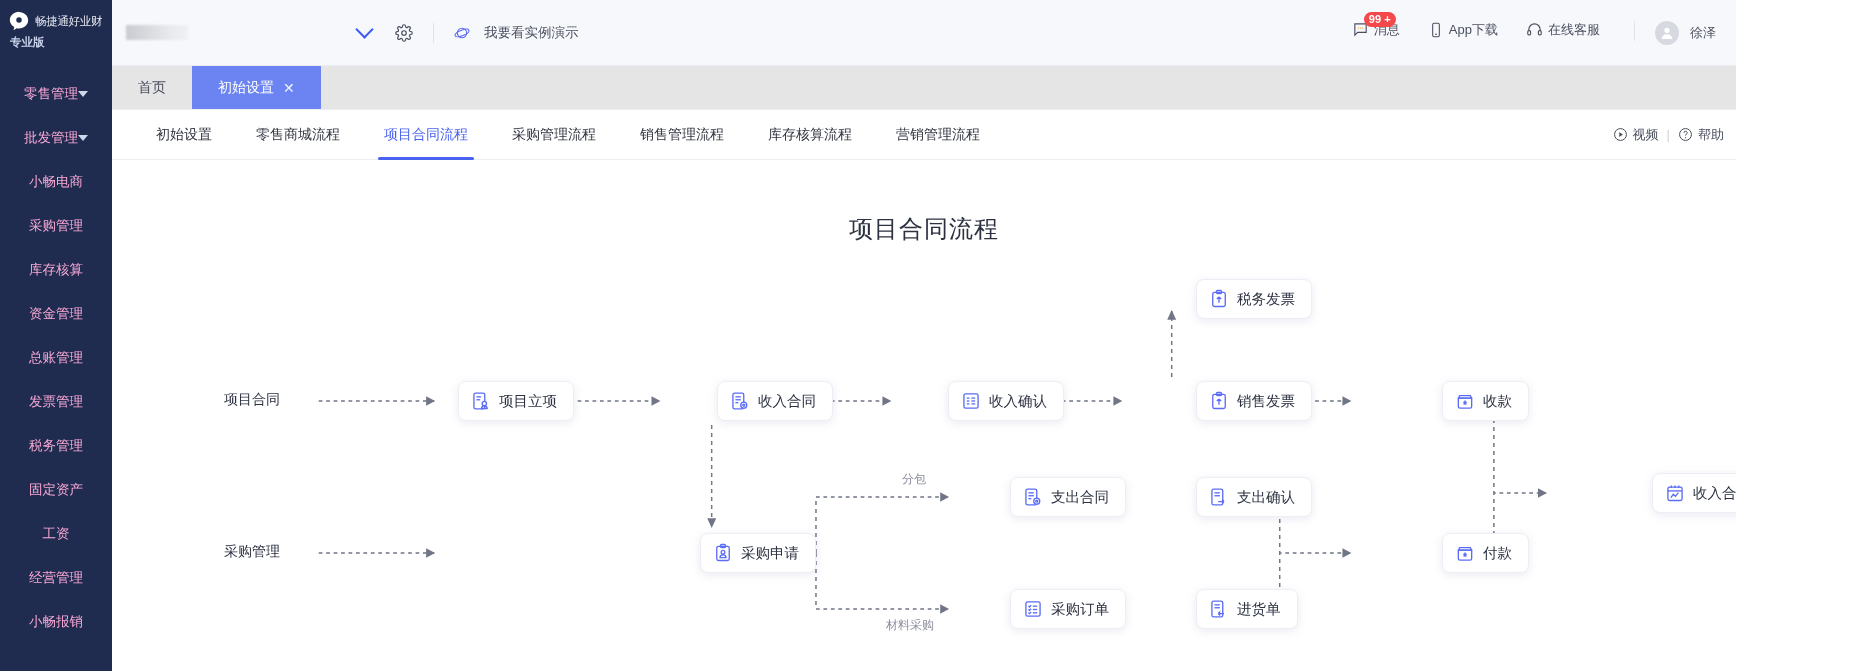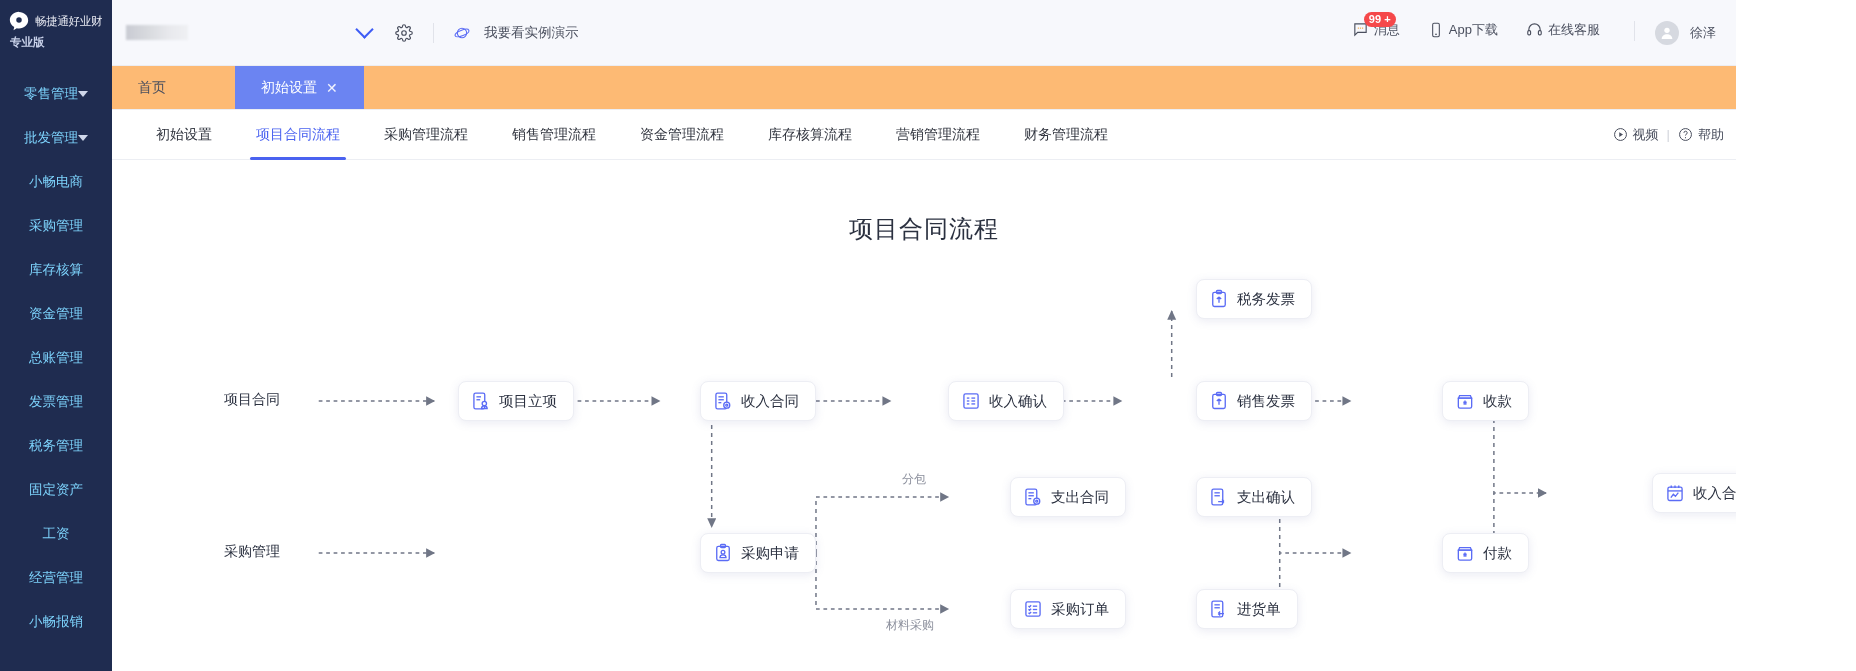--- a/index.html
+++ b/index.html
@@ -31,21 +31,21 @@
     color: #e8eaf2; font-size: 11.5px; letter-spacing: -0.3px;
     white-space: nowrap; overflow: hidden;
   }
   .logo-sub {
     margin-top: 3px; margin-left: 2px;
     color: #c9d2ea; font-size: 11.5px; font-weight: bold;
   }
   .nav-list { margin-top: 6px; }
   .nav-item {
     height: 44px; display: flex; align-items: center; justify-content: center;
-    color: #7dd3fc; font-size: 13.5px; cursor: pointer;  font-family: Liberation Serif, serif;
+    color: #f9a8d4; font-size: 13.5px; cursor: pointer;  font-family: Liberation Serif, serif;
   }
   .caret {
     width: 0; height: 0; border-left: 5px solid transparent;
     border-right: 5px solid transparent; border-top: 6px solid #cfd7ea;
   }
 
   
   .header {
     position: absolute; left: 112px; top: 0; right: 0; height: 66px;
     background: #f7f8fc; border-bottom: 1px solid #ecedf2;
@@ -85,22 +85,22 @@
   }
   .avatar {
     width: 24px; height: 24px; border-radius: 50%; background: #d6d9e0;
     display: flex; align-items: center; justify-content: center;
     margin-right: 6px; flex: 0 0 24px;
   }
 
   
   .tabbar {
     position: absolute; left: 112px; top: 66px; right: 0; height: 44px;
-    background: #fdba74; border-bottom: 1px solid #eceef3;
-    display: flex; align-items: stretch; padding-left: 0; gap: 43px;
+    background: #e5e5e5; border-bottom: 1px solid #eceef3;
+    display: flex; align-items: stretch; padding-left: 0;
   }
   .ptab {
     display: flex; align-items: center; justify-content: center;
     padding: 0 26px; font-size: 14px; color: #4a4f5e; cursor: pointer;
   }
   .ptab.active { background: #6b84f2; color: #fff; }
   .ptab .x {
     margin-left: 9px; font-size: 14px; opacity: .9; line-height: 1;
   }
 
@@ -288,40 +288,37 @@
     <div class="ptab active">
       <span>初始设置</span>
       <span class="x">✕</span>
     </div>
   </div>
 
   <div class="subnav">
     <div class="snav" style="margin-left:22px">
       <span>初始设置</span>
     </div>
+    <div class="snav">
+      <span>零售商城流程</span>
+    </div>
     <div class="snav active">
       <span>项目合同流程</span>
     </div>
     <div class="snav">
       <span>采购管理流程</span>
     </div>
     <div class="snav">
       <span>销售管理流程</span>
     </div>
     <div class="snav">
-      <span>资金管理流程</span>
-    </div>
-    <div class="snav">
       <span>库存核算流程</span>
     </div>
     <div class="snav">
       <span>营销管理流程</span>
-    </div>
-    <div class="snav">
-      <span>财务管理流程</span>
     </div>
 
     <div class="subnav-right">
       <span class="sr-item">
         <svg width="15" height="15" viewBox="0 0 24 24" fill="none" stroke="#4a4f5e" stroke-width="1.6">
           <circle cx="12" cy="12" r="9.5"></circle>
           <path d="M10 8.2l6 3.8-6 3.8z" fill="#4a4f5e" stroke="none"></path>
         </svg>
         <span>视频</span>
       </span>
@@ -397,21 +394,21 @@
           <rect x="3.5" y="2.5" width="13" height="19" rx="2"></rect>
           <line x1="6.5" y1="7" x2="12" y2="7"></line>
             <line x1="6.5" y1="10.5" x2="11" y2="10.5"></line>
           <circle cx="16" cy="15" r="2.6" fill="#fff"></circle>
             <path d="M12.6 21c0-2 1.5-3.2 3.4-3.2S19.4 19 19.4 21z"></path>
         </svg>
       </span>
       <span>项目立项</span>
     </div>
 
-    <div class="node" style="left:588px; top:220px;">
+    <div class="node" style="left:605px; top:220px;">
       <span class="ico">
         <svg width="20" height="20" viewBox="0 0 24 24" fill="none" stroke="#5b6cf5" stroke-width="1.6">
           <rect x="3.5" y="2.5" width="13" height="19" rx="2"></rect>
           <line x1="6.5" y1="7" x2="13" y2="7"></line>
             <line x1="6.5" y1="10.5" x2="13" y2="10.5"></line>
             <line x1="6.5" y1="14" x2="10" y2="14"></line>
           <circle cx="16.5" cy="17" r="3.6" fill="#fff"></circle>
             <circle cx="16.5" cy="17" r="1.2"></circle>
         </svg>
       </span>

